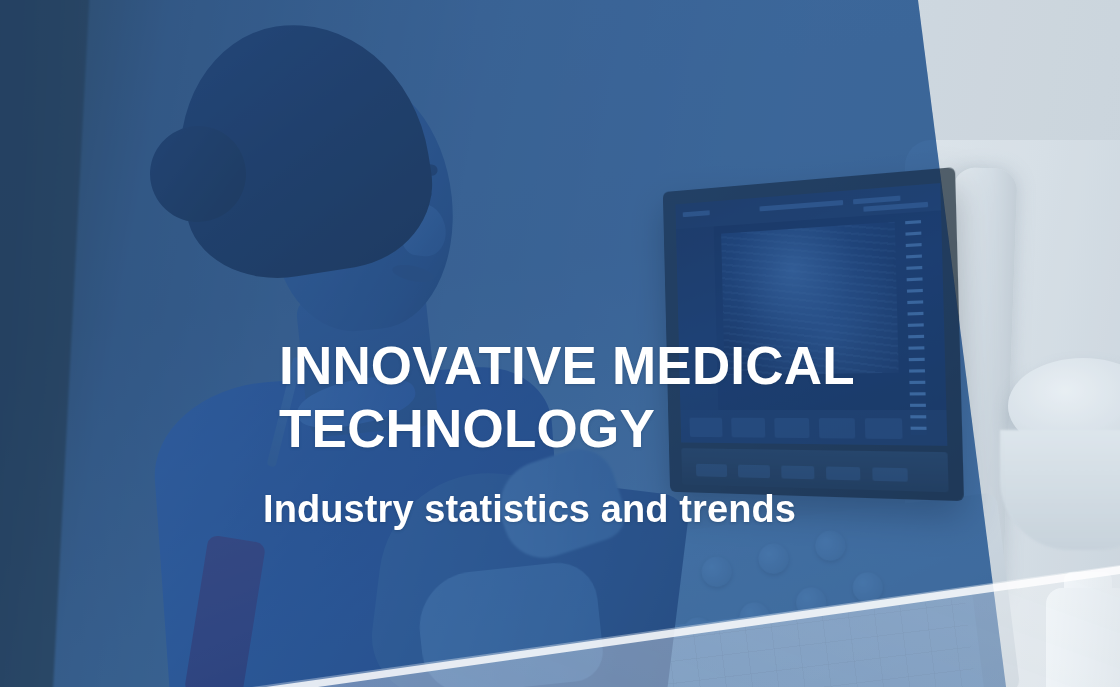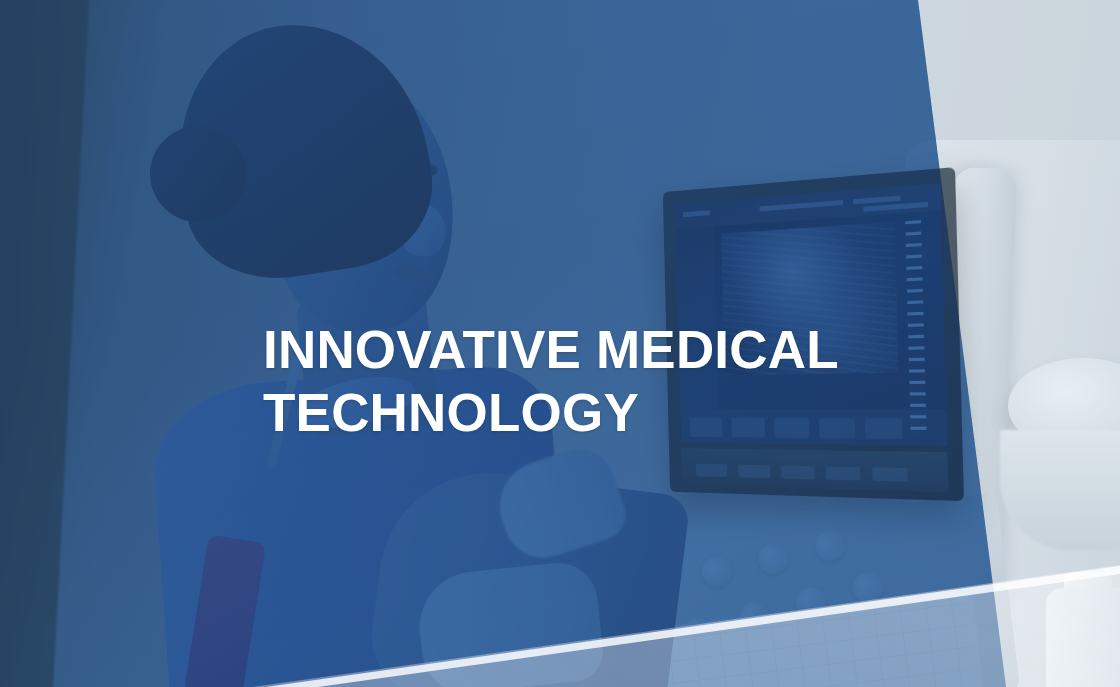--- a/index.html
+++ b/index.html
@@ -250,21 +250,21 @@
     background:rgba(255,255,255,.14);
     clip-path:polygon(918px 0, 1120px 0, 1120px 687px, 1006px 687px);
   }
 
   
   .copy{
     position:absolute;left:263px;top:318px;width:640px;
     color:#ffffff;
   }
   .headline{
-    margin:0;
+    margin:16px;
     font-size:53px;
     line-height:63px;
     font-weight:700;
     letter-spacing:.2px;
     text-shadow:0 1px 3px rgba(20,45,75,.30);
     white-space:pre-line;
   }
   .subhead{
     margin:28px 0 0 0;
     font-size:38px;
@@ -354,15 +354,16 @@
   <div class="tint2"></div>
   <div class="tint-edge"></div>
 
   <div class="wedge-right"></div>
   <div class="wedge"></div>
   <div class="stripe"></div>
 
   <div class="copy">
     <h1 class="headline">INNOVATIVE MEDICAL
 TECHNOLOGY</h1>
+    <p class="subhead">Industry statistics and trends</p>
   </div>
 
 </div>
 
 </body></html>

